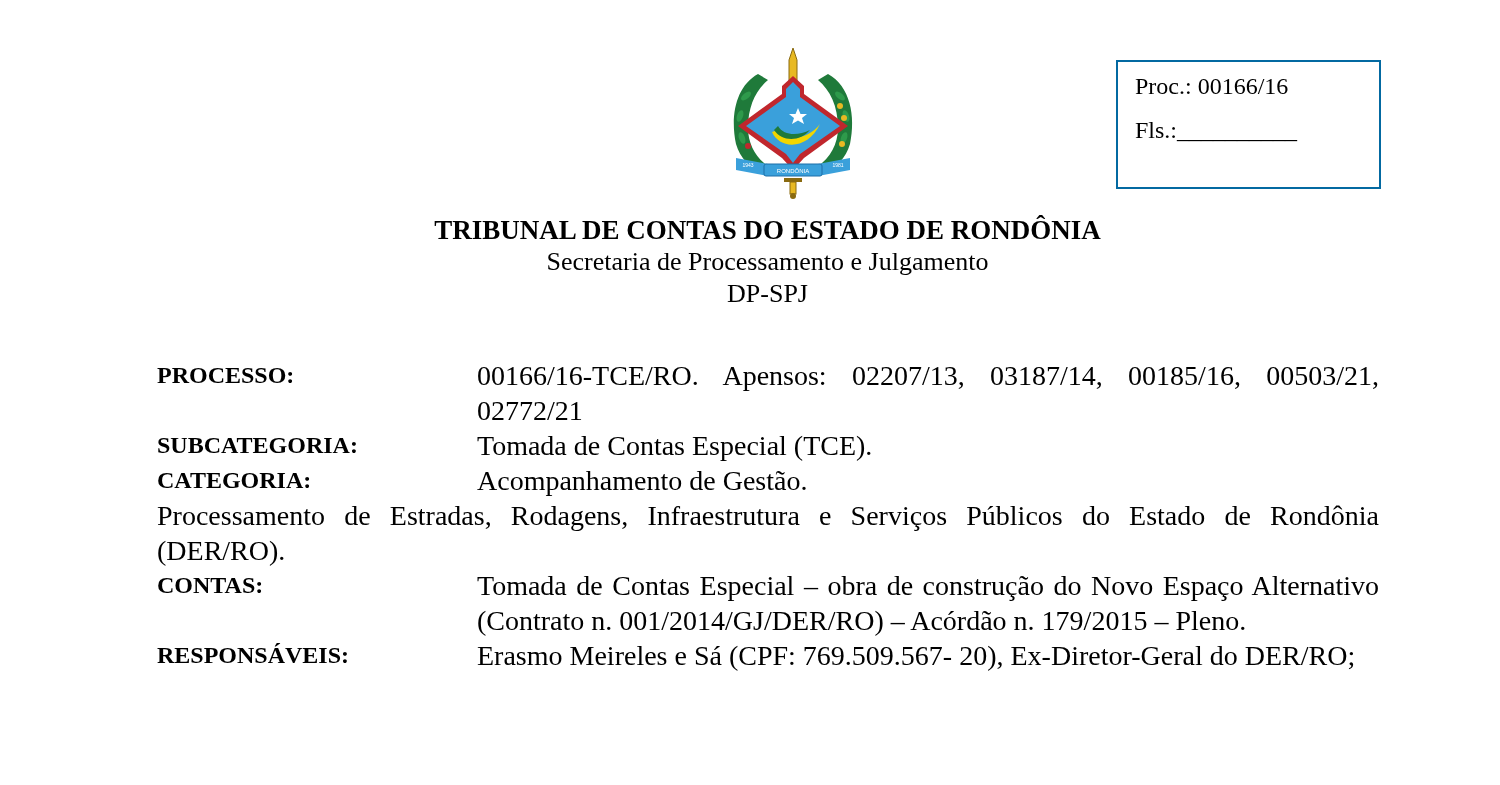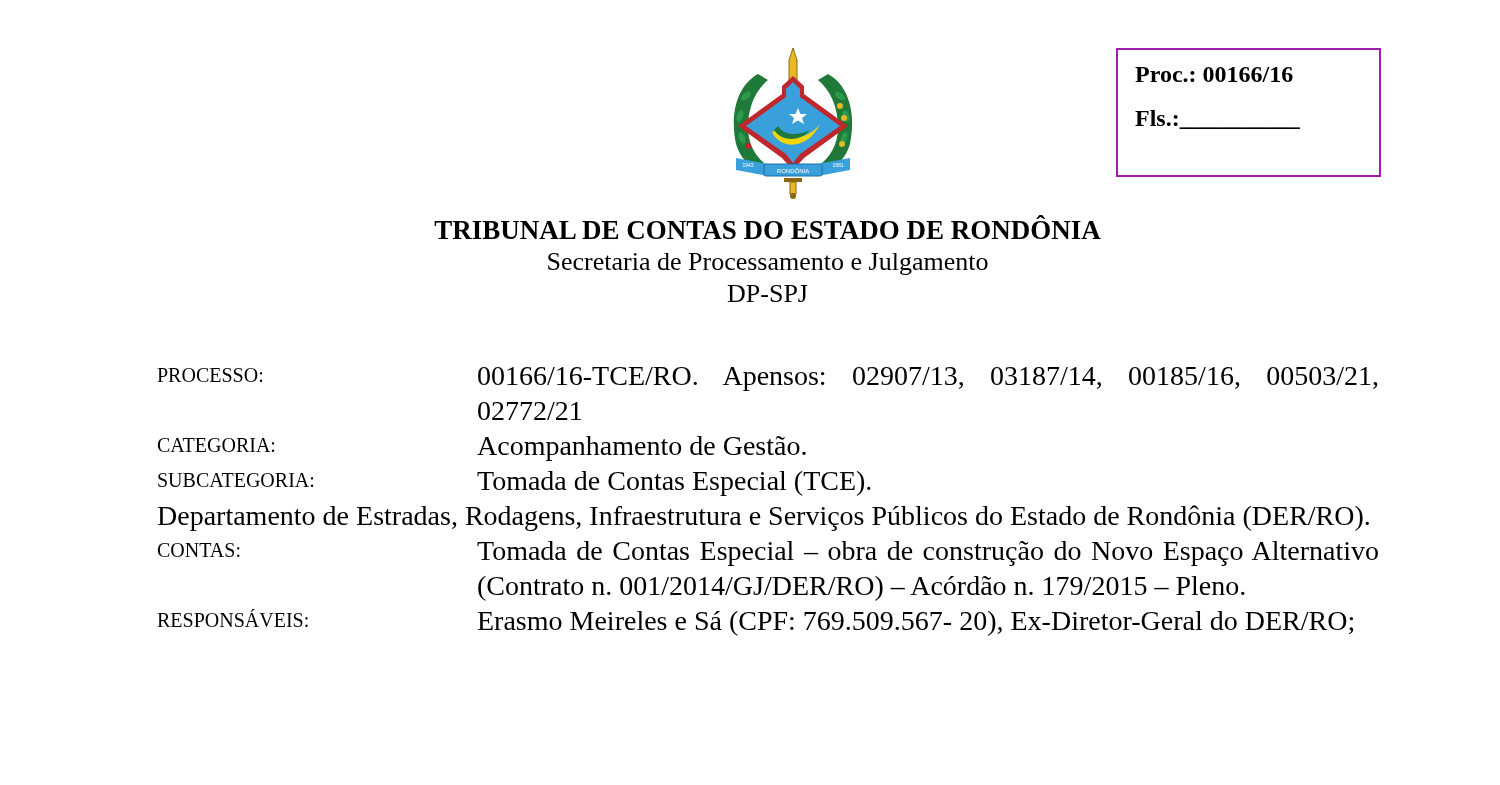--- a/index.html
+++ b/index.html
@@ -11,26 +11,25 @@
       width: 1500px;
       height: 785px;
       overflow: hidden;
       position: relative;
       font-family: "Liberation Serif", "DejaVu Serif", serif;
       color: #000000;
     }
     .proc-box {
       position: absolute;
       left: 1116px;
-      top: 48px;
+      top: 60px;
       width: 261px;
       height: 125px;
-      border: 2px solid #a21caf;
+      border: 2px solid #0369a1;
       box-sizing: content-box;
-      font-weight: bold;
     }
     .proc-line {
       position: absolute;
       left: 17px;
       font-size: 24px;
       line-height: 28px;
       white-space: nowrap;
     }
     .proc-line.l1 { top: 10px; }
     .proc-line.l2 { top: 54px; }
@@ -73,22 +72,22 @@
       top: 358px;
       width: 1222px;
     }
     .field {
       display: flex;
       align-items: flex-start;
     }
     .field-label {
       width: 320px;
       flex: 0 0 320px;
-      font-weight: normal;
-      font-size: 20px;
+      font-weight: bold;
+      font-size: 24px;
       line-height: 35px;
       white-space: nowrap;
     }
     .field-value {
       flex: 1 1 auto;
       font-size: 28px;
       line-height: 35px;
       text-align: justify;
       text-align-last: left;
     }
@@ -144,32 +143,32 @@
   </svg>
 </div>
 
 <div class="header h1">TRIBUNAL DE CONTAS DO ESTADO DE RONDÔNIA</div>
 <div class="header h2">Secretaria de Processamento e Julgamento</div>
 <div class="header h3">DP-SPJ</div>
 
 <div class="fields">
   <div class="field">
     <div class="field-label">PROCESSO:</div>
-    <div class="field-value">00166/16-TCE/RO. Apensos: 02907/13, 03187/14, 00185/16, 00503/21, 02772/21</div>
+    <div class="field-value">00166/16-TCE/RO. Apensos: 02207/13, 03187/14, 00185/16, 00503/21, 02772/21</div>
+  </div>
+  <div class="field">
+    <div class="field-label">SUBCATEGORIA:</div>
+    <div class="field-value">Tomada de Contas Especial (TCE).</div>
   </div>
   <div class="field">
     <div class="field-label">CATEGORIA:</div>
     <div class="field-value">Acompanhamento de Gestão.</div>
   </div>
   <div class="field">
-    <div class="field-label">SUBCATEGORIA:</div>
-    <div class="field-value">Tomada de Contas Especial (TCE).</div>
-  </div>
-  <div class="field">
-    <div class="field-value">Departamento de Estradas, Rodagens, Infraestrutura e Serviços Públicos do Estado de Rondônia (DER/RO).</div>
+    <div class="field-value">Processamento de Estradas, Rodagens, Infraestrutura e Serviços Públicos do Estado de Rondônia (DER/RO).</div>
   </div>
   <div class="field">
     <div class="field-label">CONTAS:</div>
     <div class="field-value">Tomada de Contas Especial – obra de construção do Novo Espaço Alternativo (Contrato n. 001/2014/GJ/DER/RO) – Acórdão n. 179/2015 – Pleno.</div>
   </div>
   <div class="field">
     <div class="field-label">RESPONSÁVEIS:</div>
     <div class="field-value">Erasmo Meireles e Sá (CPF: 769.509.567- 20), Ex-Diretor-Geral do DER/RO;</div>
   </div>
 </div>

